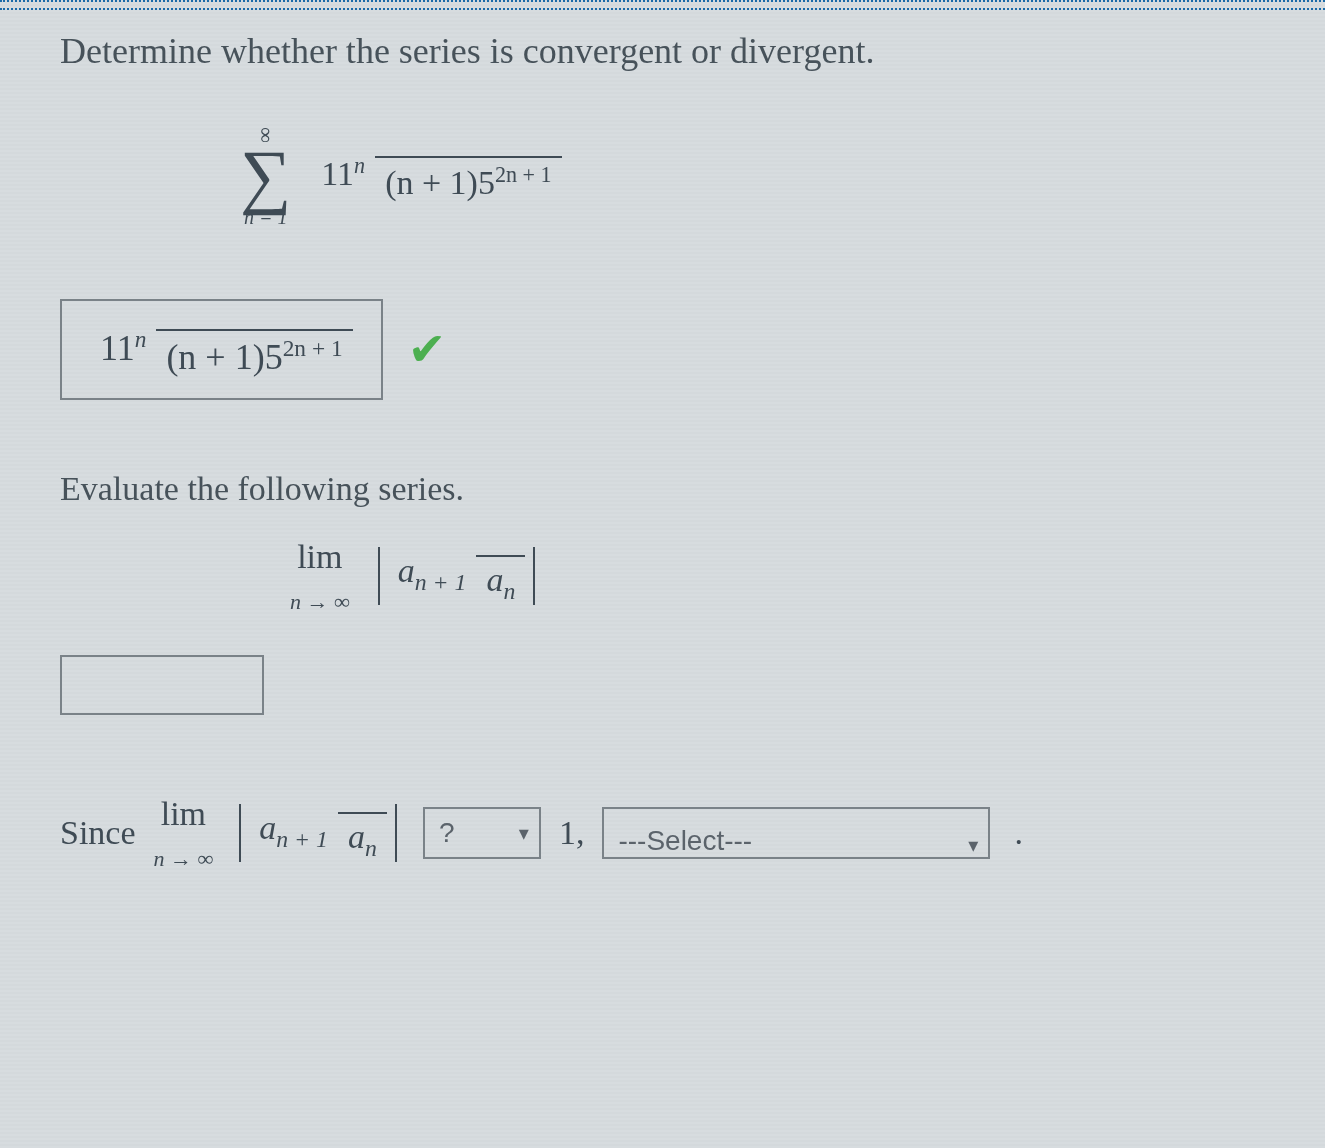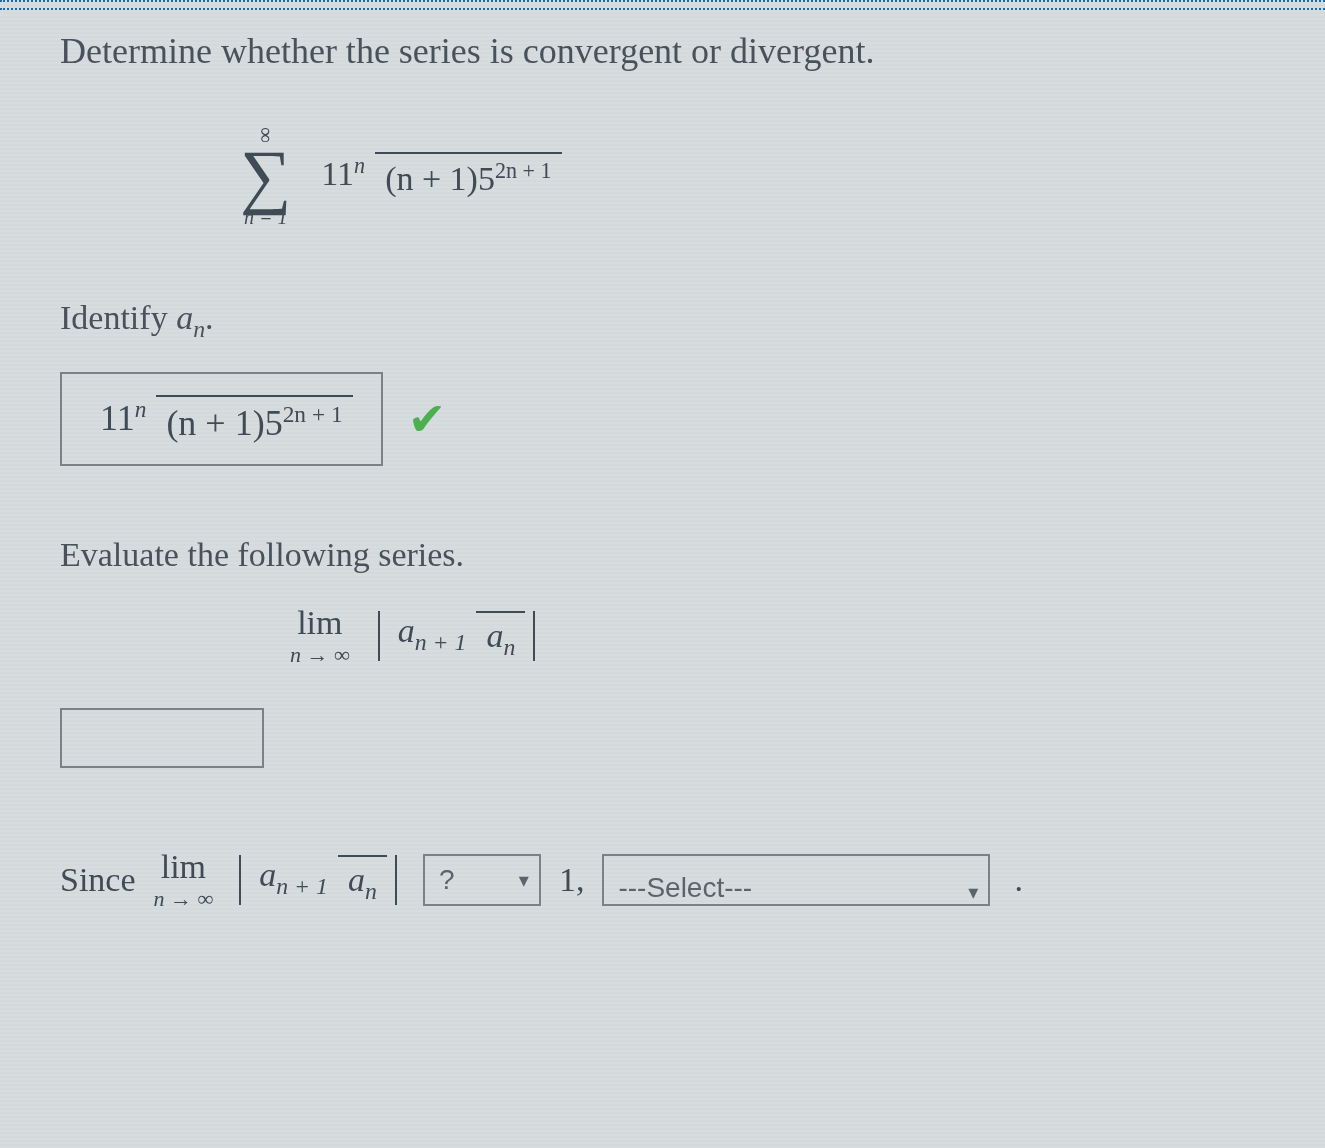--- a/index.html
+++ b/index.html
@@ -74,20 +74,21 @@
     flex-direction: row;
     align-items: center;
     vertical-align: middle;
   }
   .frac .num {
     padding: 0 10px 4px 10px;
   }
   .frac .den {
     border-top: 2px solid #3f4b55;
     padding: 4px 10px 0 10px;
+    margin-top: 8px;
   }
   sup {
     font-size: 0.65em;
     vertical-align: super;
   }
   sub {
     font-size: 0.7em;
     font-style: italic;
   }
   .ident {
@@ -127,20 +128,21 @@
     display: flex;
     align-items: center;
     font-size: 34px;
     color: #3f4b55;
     gap: 20px;
   }
   .lim-block {
     display: flex;
     flex-direction: column;
     align-items: center;
+    gap: 13px;
   }
   .lim-word {
     font-size: 34px;
   }
   .lim-under {
     font-size: 22px;
     font-style: italic;
   }
   .abs {
     display: inline-flex;
@@ -209,23 +211,20 @@
         <span class="num">
           <span>11</span><sup class="ital">n</sup>
         </span>
         <span class="den">
           <span>(n + 1)5</span><sup>2n + 1</sup>
         </span>
       </span>
     </div>
   </div>
 
-  <div class="ident">
-    <span>Identify </span><span class="ital">a</span><sub>n</sub><span>.</span>
-  </div>
 
   <div class="answer-row">
     <div class="answer-box">
       <span class="frac">
         <span class="num">
           <span>11</span><sup class="ital">n</sup>
         </span>
         <span class="den">
           <span>(n + 1)5</span><sup>2n + 1</sup>
         </span>

